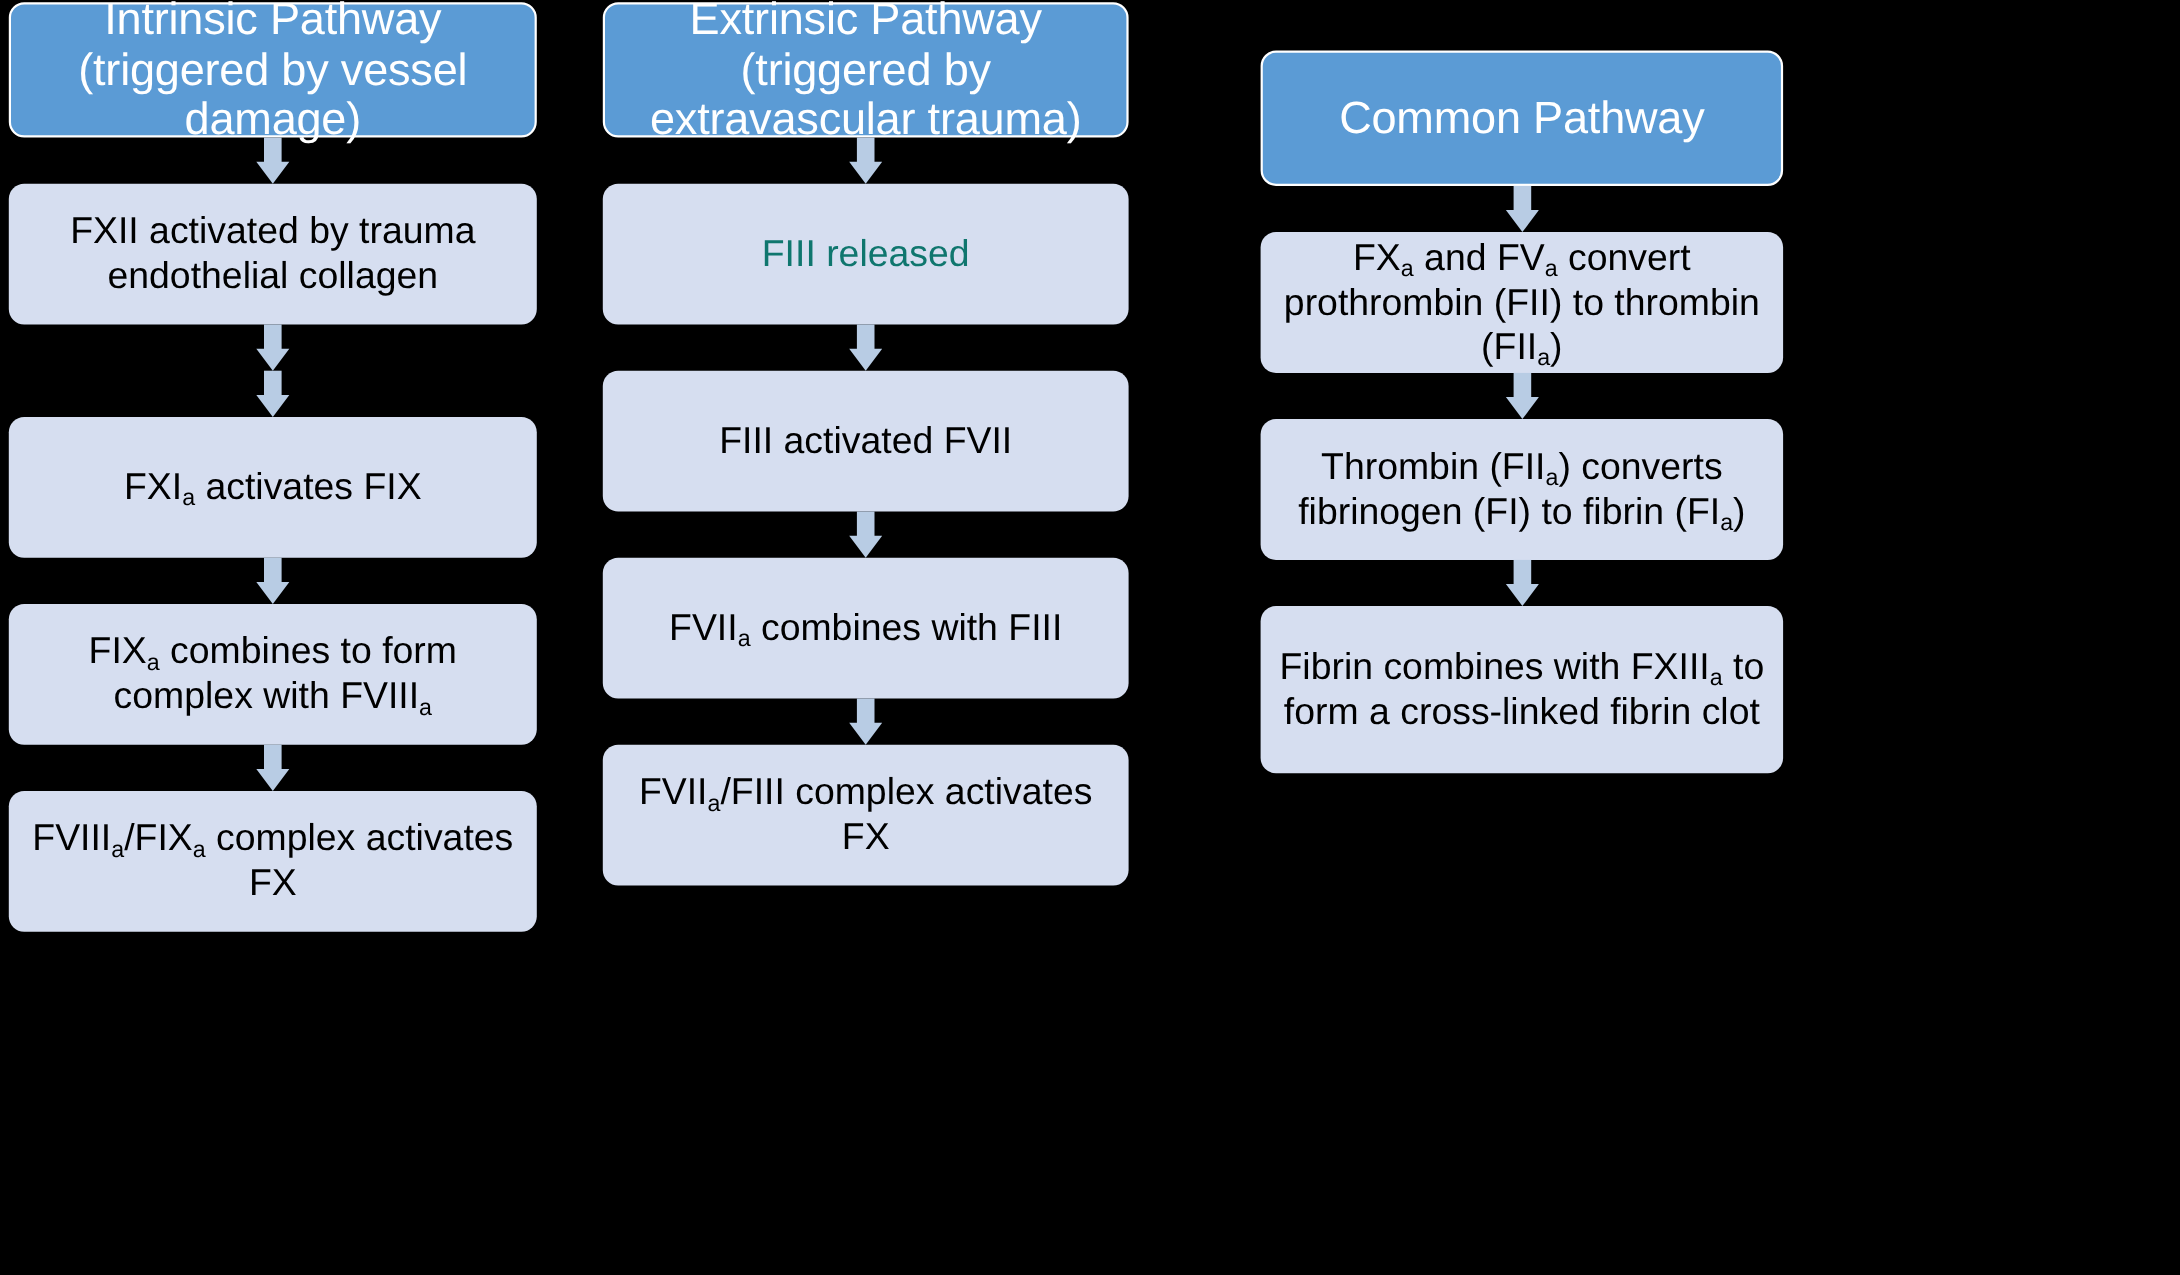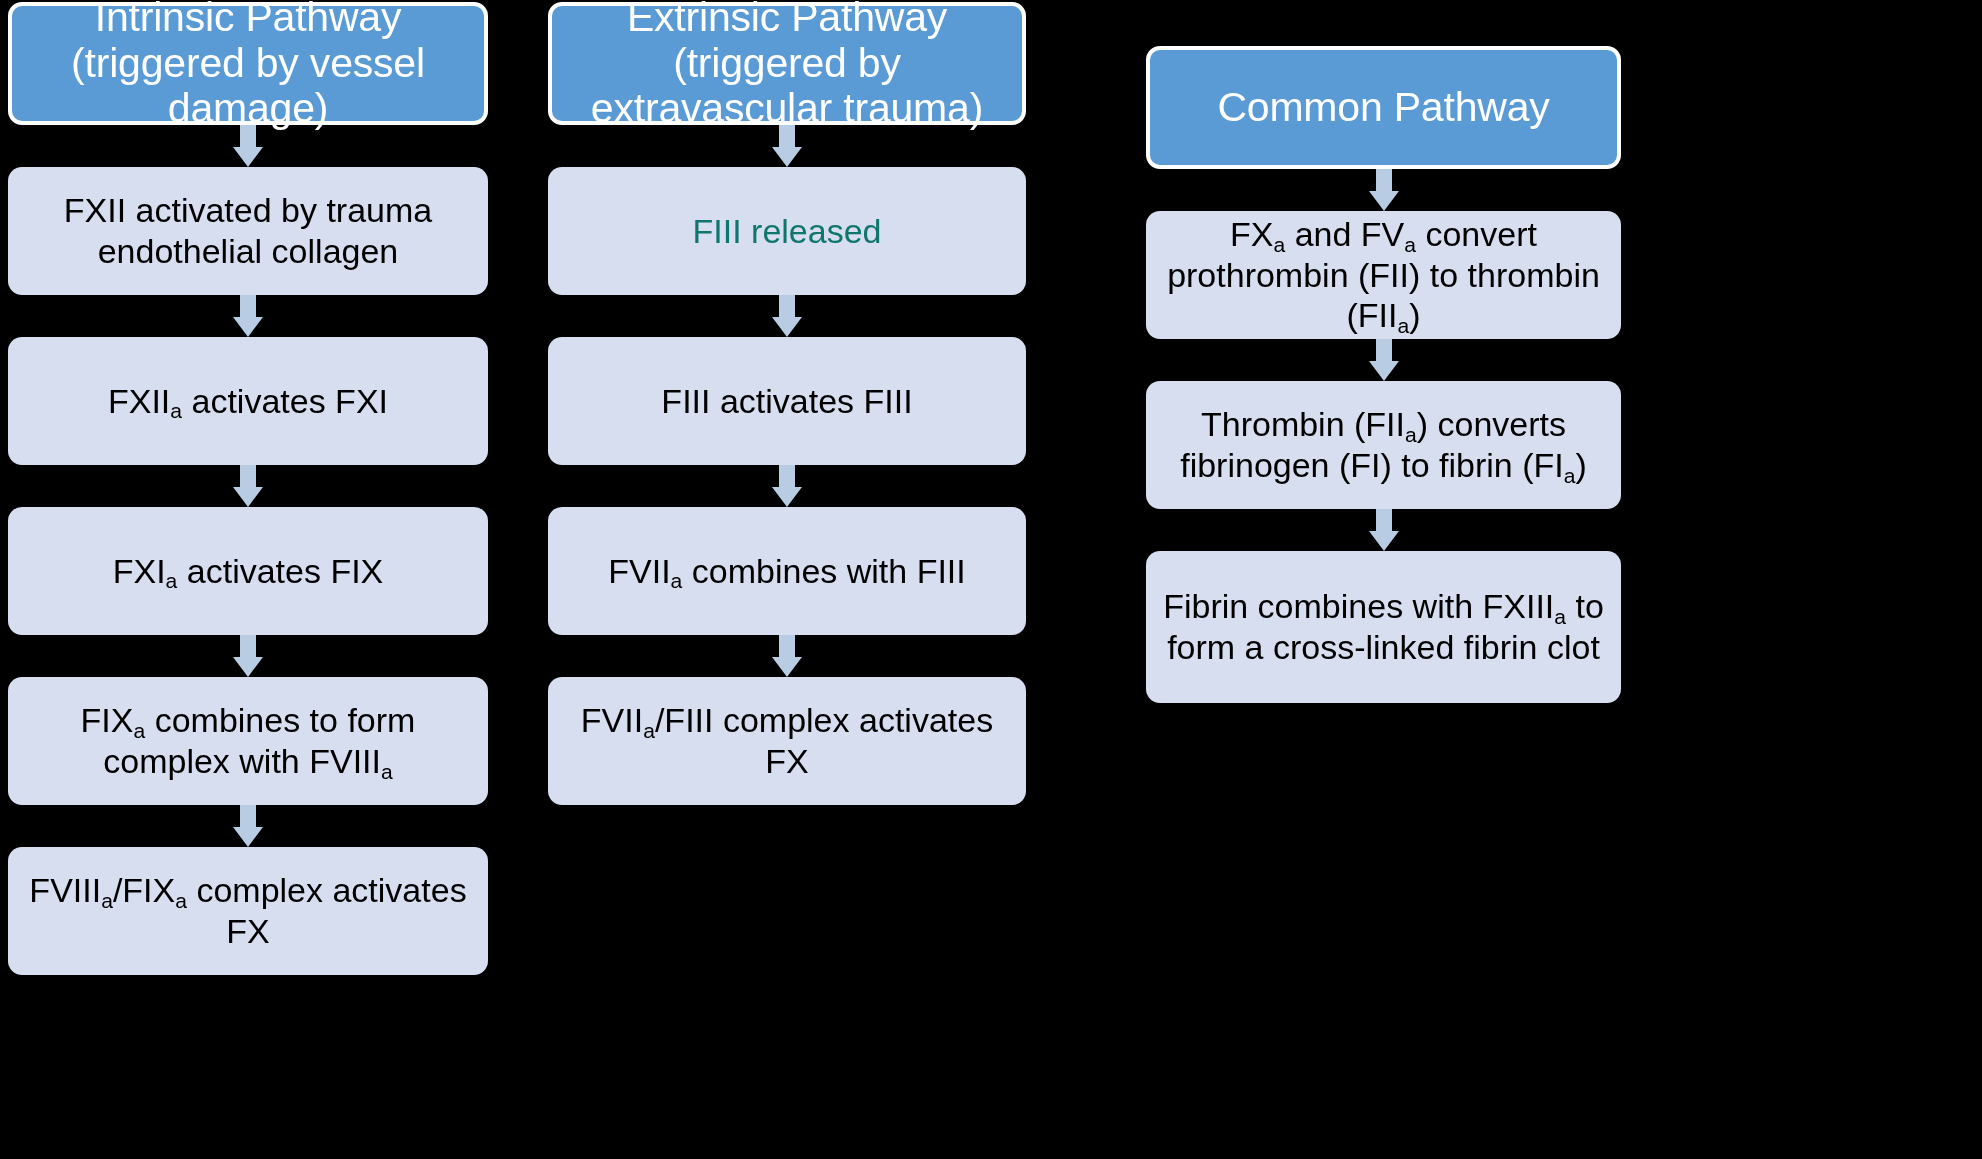--- a/index.html
+++ b/index.html
@@ -28,21 +28,21 @@
     align-items: center;
   }
   .col-intrinsic { left: 8px;    width: 480px; }
   .col-extrinsic { left: 548px;  width: 478px; }
   .col-common    { left: 1146px; width: 475px; margin-top: 44px; }
 
   .header-box {
     box-sizing: border-box;
     width: 100%;
     background: #5B9BD5;
-    border: 4px solid #701a75;
+    border: 2px solid #701a75;
     border-radius: 14px;
     color: #FFFFFF;
     display: flex;
     align-items: center;
     justify-content: center;
     text-align: center;
     font-size: 41px;
     line-height: 1.12;
     letter-spacing: -0.2px;
     padding: 10px 14px;
@@ -117,23 +117,20 @@
 
     <div class="step-box h-tall" style="background: rgb(214, 222, 240); color: rgb(0, 0, 0);">
         <span class="txt">FXII activated by trauma endothelial collagen</span>
       </div>
 
     <div class="arrow">
       <span class="shaft" style="background: rgb(184, 204, 228);"></span>
       <span class="head" style="border-top-color: rgb(184, 204, 228);"></span>
     </div>
 
-    <div class="step-box h-tall" style="background: rgb(214, 222, 240); color: rgb(0, 0, 0);">
-        <span class="txt">FXII<sub>a</sub> activates FXI</span>
-      </div>
 
     <div class="arrow">
       <span class="shaft" style="background: rgb(184, 204, 228);"></span>
       <span class="head" style="border-top-color: rgb(184, 204, 228);"></span>
     </div>
 
     <div class="step-box h-tall" style="background: rgb(214, 222, 240); color: rgb(0, 0, 0);">
         <span class="txt">FXI<sub>a</sub> activates FIX</span>
       </div>
 
@@ -169,21 +166,21 @@
     <div class="step-box h-tall" style="background: rgb(214, 222, 240); color: #0f766e;">
         <span class="txt">FIII released</span>
       </div>
 
     <div class="arrow">
       <span class="shaft" style="background: rgb(184, 204, 228);"></span>
       <span class="head" style="border-top-color: rgb(184, 204, 228);"></span>
     </div>
 
     <div class="step-box h-tall" style="background: rgb(214, 222, 240); color: rgb(0, 0, 0);">
-        <span class="txt">FIII activates FIII</span>
+        <span class="txt">FIII activated FVII</span>
       </div>
 
     <div class="arrow">
       <span class="shaft" style="background: rgb(184, 204, 228);"></span>
       <span class="head" style="border-top-color: rgb(184, 204, 228);"></span>
     </div>
 
     <div class="step-box h-tall" style="background: rgb(214, 222, 240); color: rgb(0, 0, 0);">
         <span class="txt">FVII<sub>a</sub> combines with FIII</span>
       </div>

